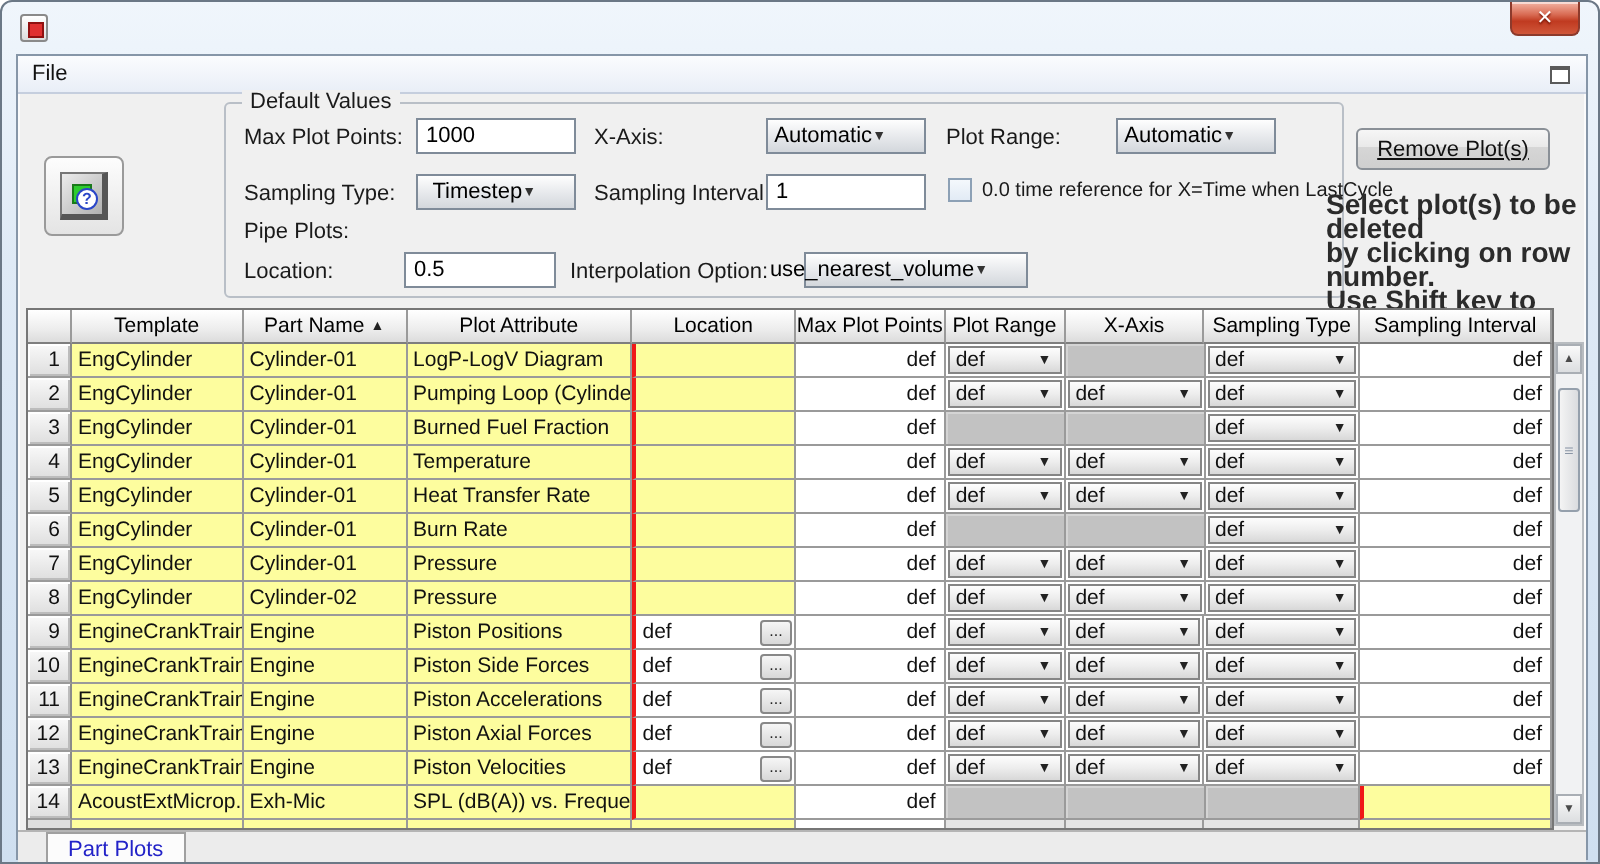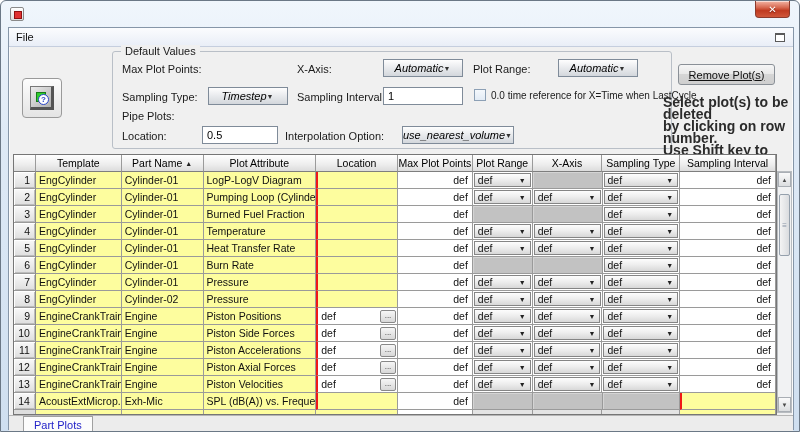--- a/index.html
+++ b/index.html
@@ -32,21 +32,21 @@
               border-right:3px solid #555; border-bottom:3px solid #555; position:relative; }
   .plot-ico .green-sq { position:absolute; left:5px; top:5px; width:10px; height:10px; background:#2ecc2e; border:1px solid #1a7a1a; }
   .q-badge { position:absolute; right:2px; bottom:2px; width:11px; height:11px; border-radius:50%; background:#fff; border:1px solid #2a46c8;
              color:#2a46c8; font-size:8px; font-weight:bold; line-height:10px; text-align:center; }
 
   .groupbox { position:absolute; left:80px; top:4px; width:560px; height:98px; border:1px solid #b9bfc7; border-radius:3px;margin-left:23px; }
   .gb-legend { position:absolute; left:8px; top:-7px; padding:0 4px; background:#f0f0f0; font-size:11px; color:#1a1a1a; }
   .lbl { position:absolute; font-size:11px; color:#1a1a1a; white-space:nowrap; }
   .ti  { position:absolute; height:18px; border:1px solid #7f8b99; background:#fff; font-size:11px; display:flex; align-items:center; padding:0 4px; }
   .combo { position:absolute; height:18px; border:1px solid #7f8b99; background:linear-gradient(#fefefe,#e8eaed 50%,#d3d7dc); font-size:11px;
-           display:flex; align-items:center; justify-content:center; padding:0 5px 0 4px;font-style:italic; }
+           display:flex; align-items:center; justify-content:flex-end; padding:0 19px 0 4px; }
   .combo .arr { font-size:7px; color:#333; }
 
   .l-mpp   { left:9px;  top:11px; }   .in-mpp  { left:95px;  top:7px;  width:80px; }
   .l-xaxis { left:184px; top:11px; }  .cb-xaxis{ left:270px; top:7px;  width:80px; }
   .l-prng  { left:360px; top:11px; }  .cb-prng { left:445px; top:7px;  width:80px; }
   .l-stype { left:9px;  top:39px; }   .cb-stype{ left:95px;  top:35px; width:80px; }
   .l-sint  { left:184px; top:39px; }  .in-sint { left:270px; top:35px; width:80px; }
   .cb-box  { position:absolute; left:361px; top:37px; width:12px; height:12px; border:1px solid #8ca0b5; background:linear-gradient(#f4f8fc,#e2ebf5); }
   .l-timeref { left:378px; top:38px; font-size:10px; }
   .l-pipe  { left:9px; top:58px; }
@@ -127,20 +127,21 @@
         <div class="plot-ico">
           <div class="green-sq"></div>
           <div class="q-badge">?</div>
         </div>
       </div>
 
       <div class="groupbox">
         <div class="gb-legend">Default Values</div>
 
         <div class="lbl l-mpp">Max Plot Points:</div>
+        <div class="ti in-mpp">1000</div>
 
         <div class="lbl l-xaxis">X-Axis:</div>
         <div class="combo cb-xaxis">
           <span>Automatic</span>
           <span class="arr">▼</span>
         </div>
 
         <div class="lbl l-prng">Plot Range:</div>
         <div class="combo cb-prng">
           <span>Automatic</span>

